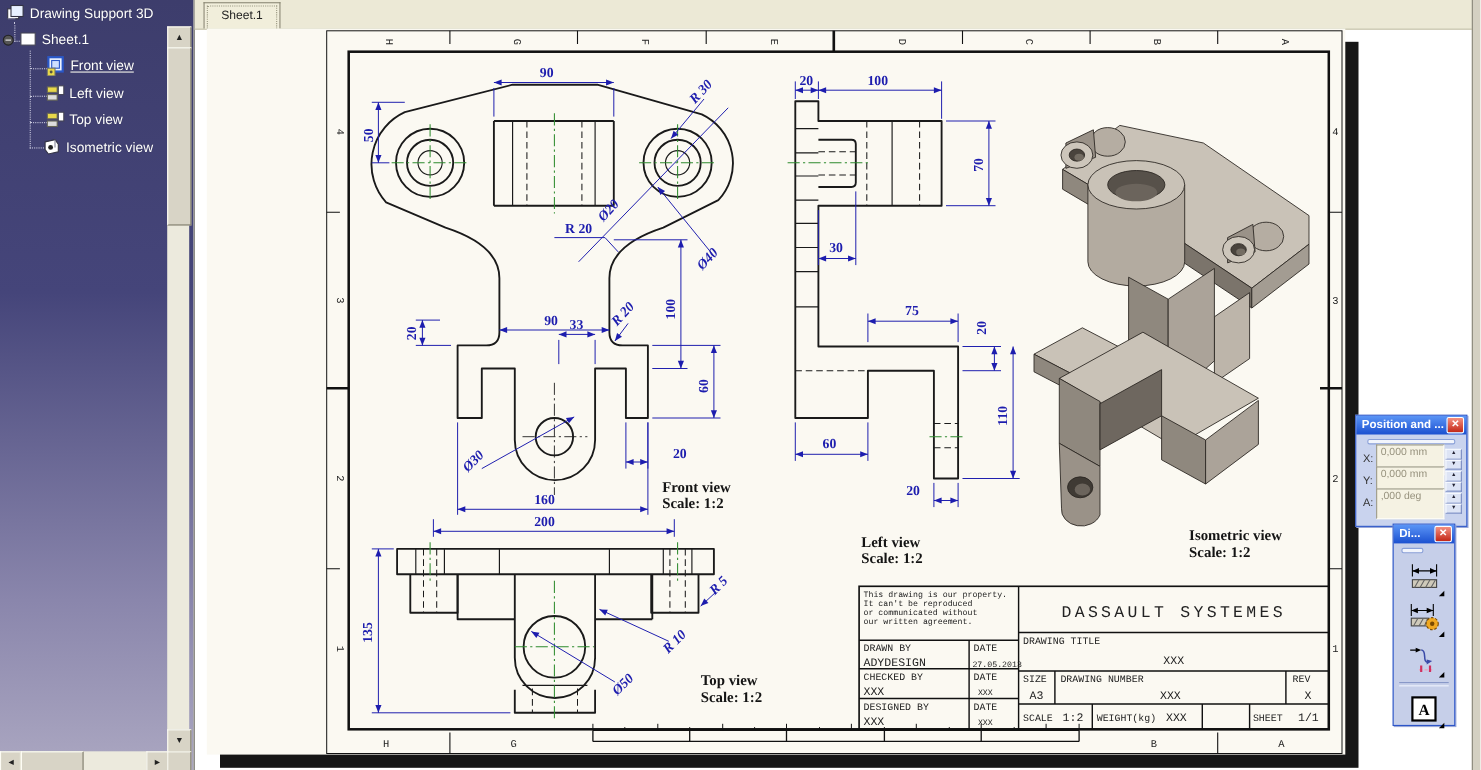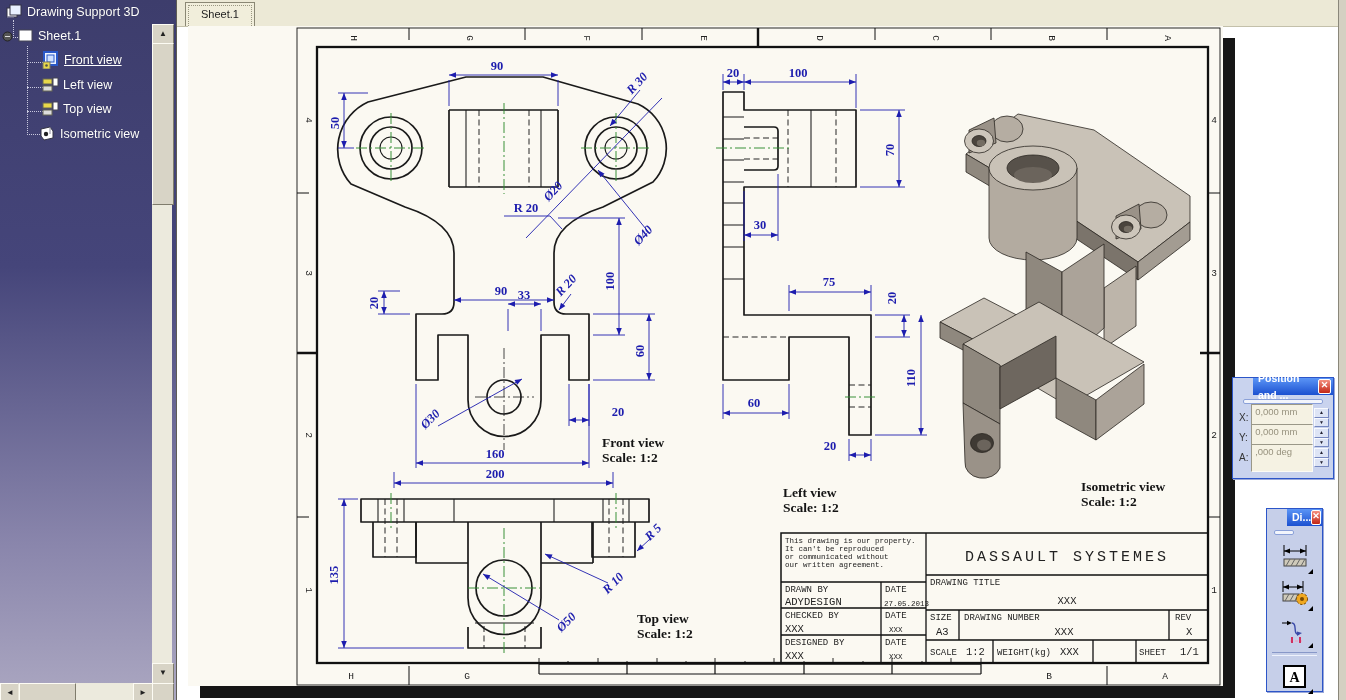--- a/index.html
+++ b/index.html
@@ -39,21 +39,21 @@
   .vlbl{font:bold 13.5px "Liberation Serif",serif;fill:#141414;}
   .tbs{font:7.5px "Liberation Mono",monospace;fill:#222;}
   .tbm{font:9px "Liberation Mono",monospace;fill:#222;}
   .tbv{font:10.5px "Liberation Mono",monospace;fill:#222;}
   .tbco{font:15px "Liberation Mono",monospace;fill:#222;letter-spacing:3px;}
   .zn{font:9.5px "Liberation Mono",monospace;fill:#222;}
   .iso{stroke:#2b2722;stroke-width:0.8;stroke-linejoin:round;}
   
   .palette{position:absolute;border:1px solid #2c55c8;background:#c9d3ee;box-shadow:1px 1px 0 #9aa8d8;z-index:20;}
   .pal-title{height:17px;background:linear-gradient(180deg,#5b95f6,#1b50d0);color:#fff;font-weight:bold;
-    font-size:10.5px;line-height:17px;padding:0 2px 0 5px;display:flex;justify-content:space-between;align-items:center;margin-left:20px;}
+    font-size:10.5px;line-height:17px;padding:0 2px 0 5px;display:flex;justify-content:space-between;align-items:center;}
   .pal-close{width:14px;height:13px;background:linear-gradient(180deg,#f49080,#c22616);border:1px solid #fff;
     border-radius:2px;color:#fff;font-size:9px;font-weight:bold;line-height:11px;text-align:center;cursor:pointer;}
   .pal-grip{height:3px;background:#f2f5fc;border:1px solid #8aa0d8;border-radius:2px;margin:4px 10px 5px 10px;}
   .pal-row{display:flex;align-items:center;margin:3px 4px 3px 6px;height:17px;}
   .pal-lab{font-size:10px;color:#333;width:13px;}
   .pal-field{width:61px;height:13px;background:#f5f2e3;border:1px solid;border-color:#9a9888 #fdfcf5 #fdfcf5 #9a9888;
     font-size:9.5px;color:#97927e;padding:1px 0 12px 3px;overflow:hidden;white-space:nowrap;}
   .spin{display:flex;flex-direction:column;margin-left:1px;}
   .spin div{width:13px;height:7.5px;background:#dde4f5;border:1px solid;border-color:#f8faff #7688c0 #7688c0 #f8faff;
     font-size:5px;line-height:6px;text-align:center;color:#223;}
@@ -424,21 +424,21 @@
   <div class="pal-row">
     <span class="pal-lab">A:</span>
     <div class="pal-field">,000 deg</div>
     <div class="spin">
         <div>▲</div>
         <div>▼</div>
       </div>
   </div>
 </div>
 
-<div class="palette" id="di-toolbar" style="left:1266px;top:508px;height:182px;background:#c6cfe9;">
+<div class="palette" id="di-toolbar" style="left:1266px;top:476px;height:182px;background:#c6cfe9;">
   <div class="pal-title">
     <span>Di...</span>
     <span class="pal-close">✕</span>
   </div>
   <div class="di-grip"></div>
   <div class="di-btn">
     <svg width="30" height="28" viewBox="0 0 30 28">
       <line x1="4" y1="8" x2="26" y2="8" stroke="#000"></line>
       <path d="M4,8 L10,5.4 L10,10.6 Z" fill="#000"></path>
         <path d="M26,8 L20,5.4 L20,10.6 Z" fill="#000"></path>

